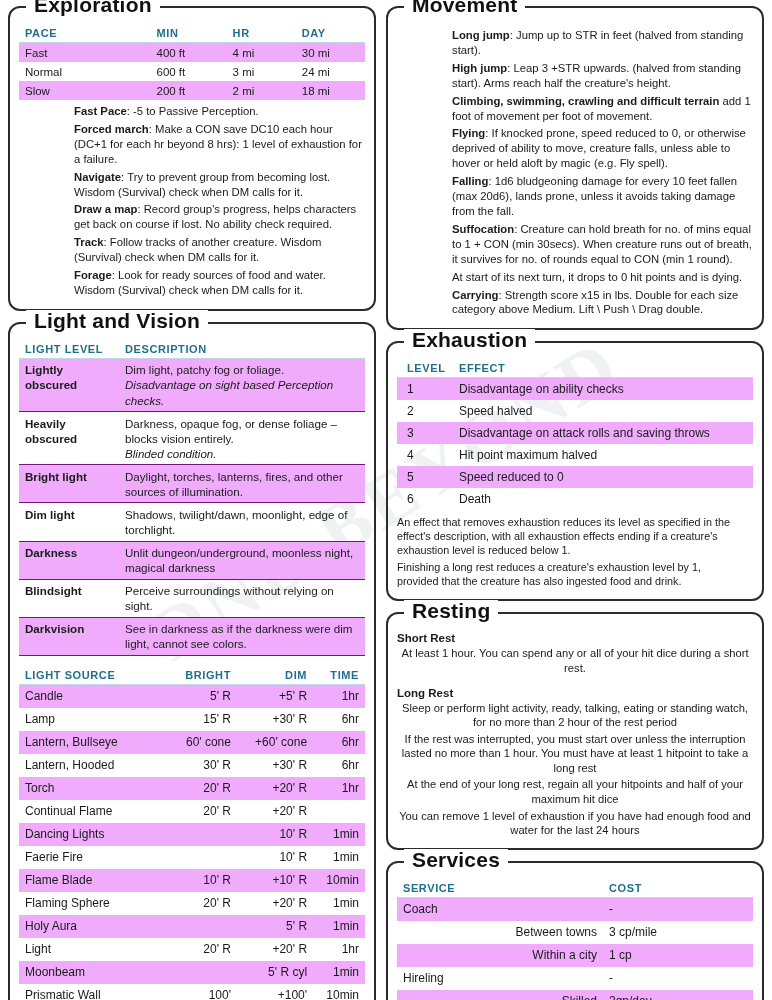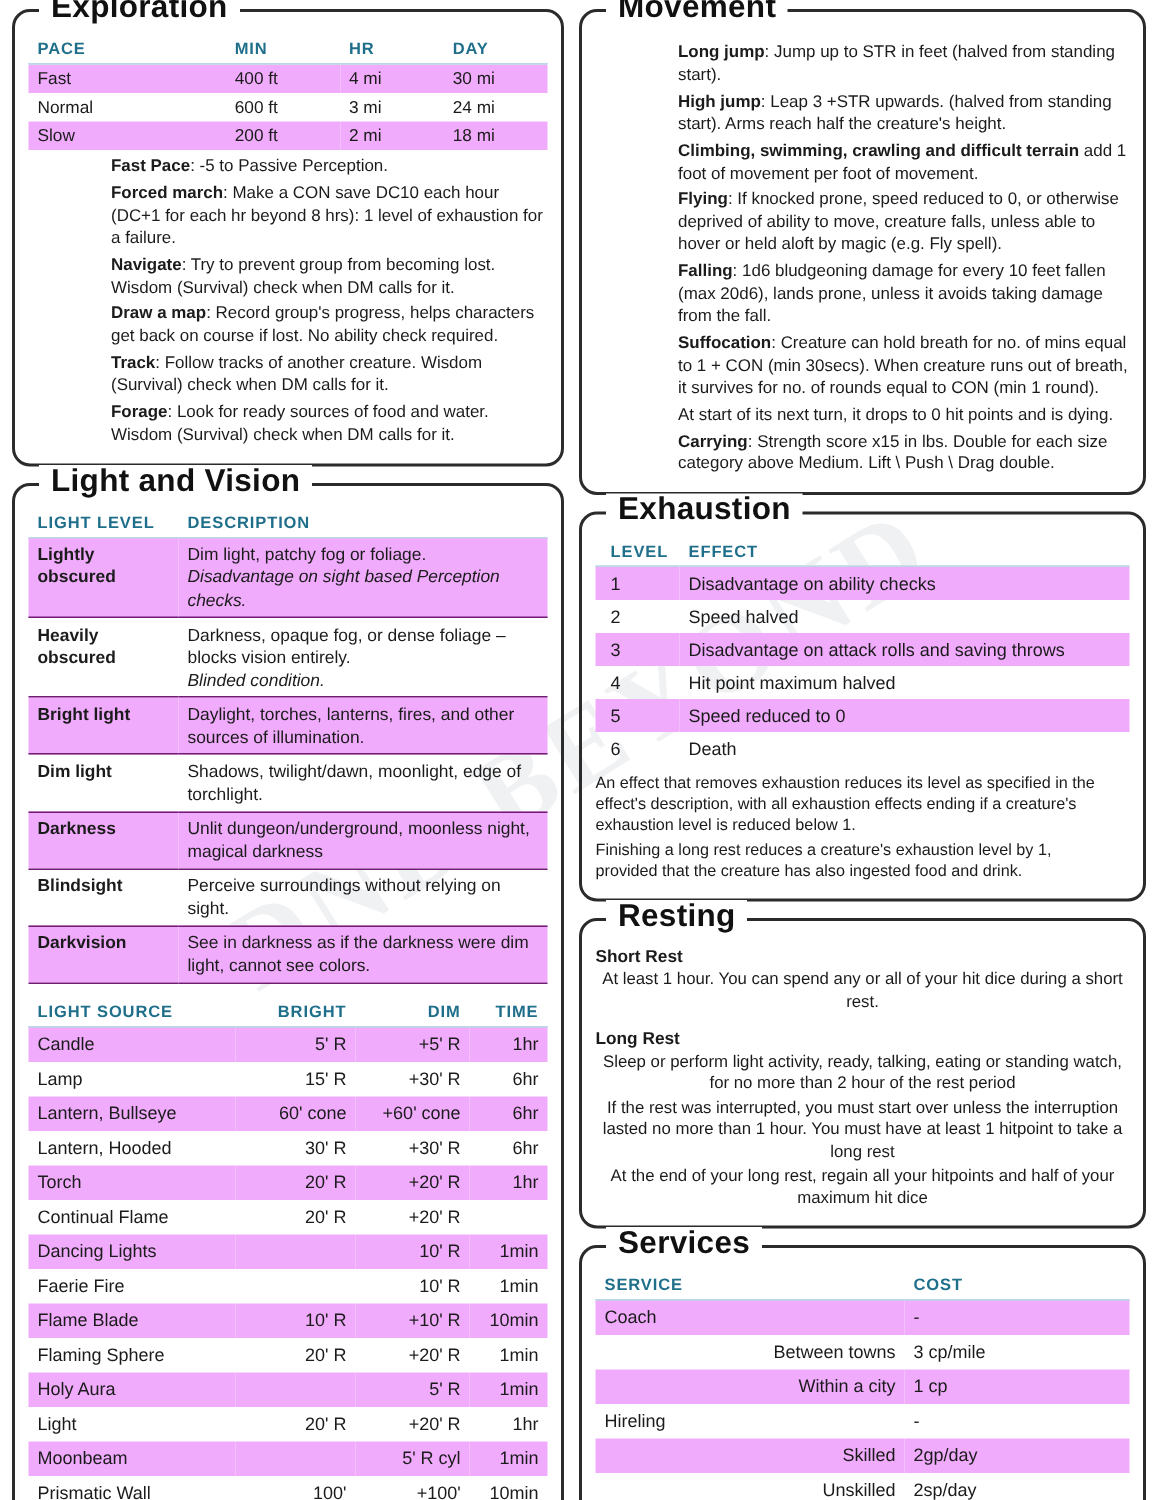--- a/index.html
+++ b/index.html
@@ -380,20 +380,21 @@
 
     <div class="panel rest">
       <div class="title">Resting</div>
       <h4>Short Rest</h4>
       <p>At least 1 hour. You can spend any or all of your hit dice during a short rest.</p>
       <div class="gap"></div>
       <h4>Long Rest</h4>
       <p>Sleep or perform light activity, ready, talking, eating or standing watch, for no more than 2 hour of the rest period</p>
       <p>If the rest was interrupted, you must start over unless the interruption lasted no more than 1 hour. You must have at least 1 hitpoint to take a long rest</p>
       <p>At the end of your long rest, regain all your hitpoints and half of your maximum hit dice</p>
+      <p>You can remove 1 level of exhaustion if you have had enough food and water for the last 24 hours</p>
     </div>
 
     <div class="panel" style="flex:1;">
       <div class="title">Services</div>
       <table class="svc">
         <thead>
           <tr>
             <th>SERVICE</th>
             <th class="cost">COST</th>
           </tr>

